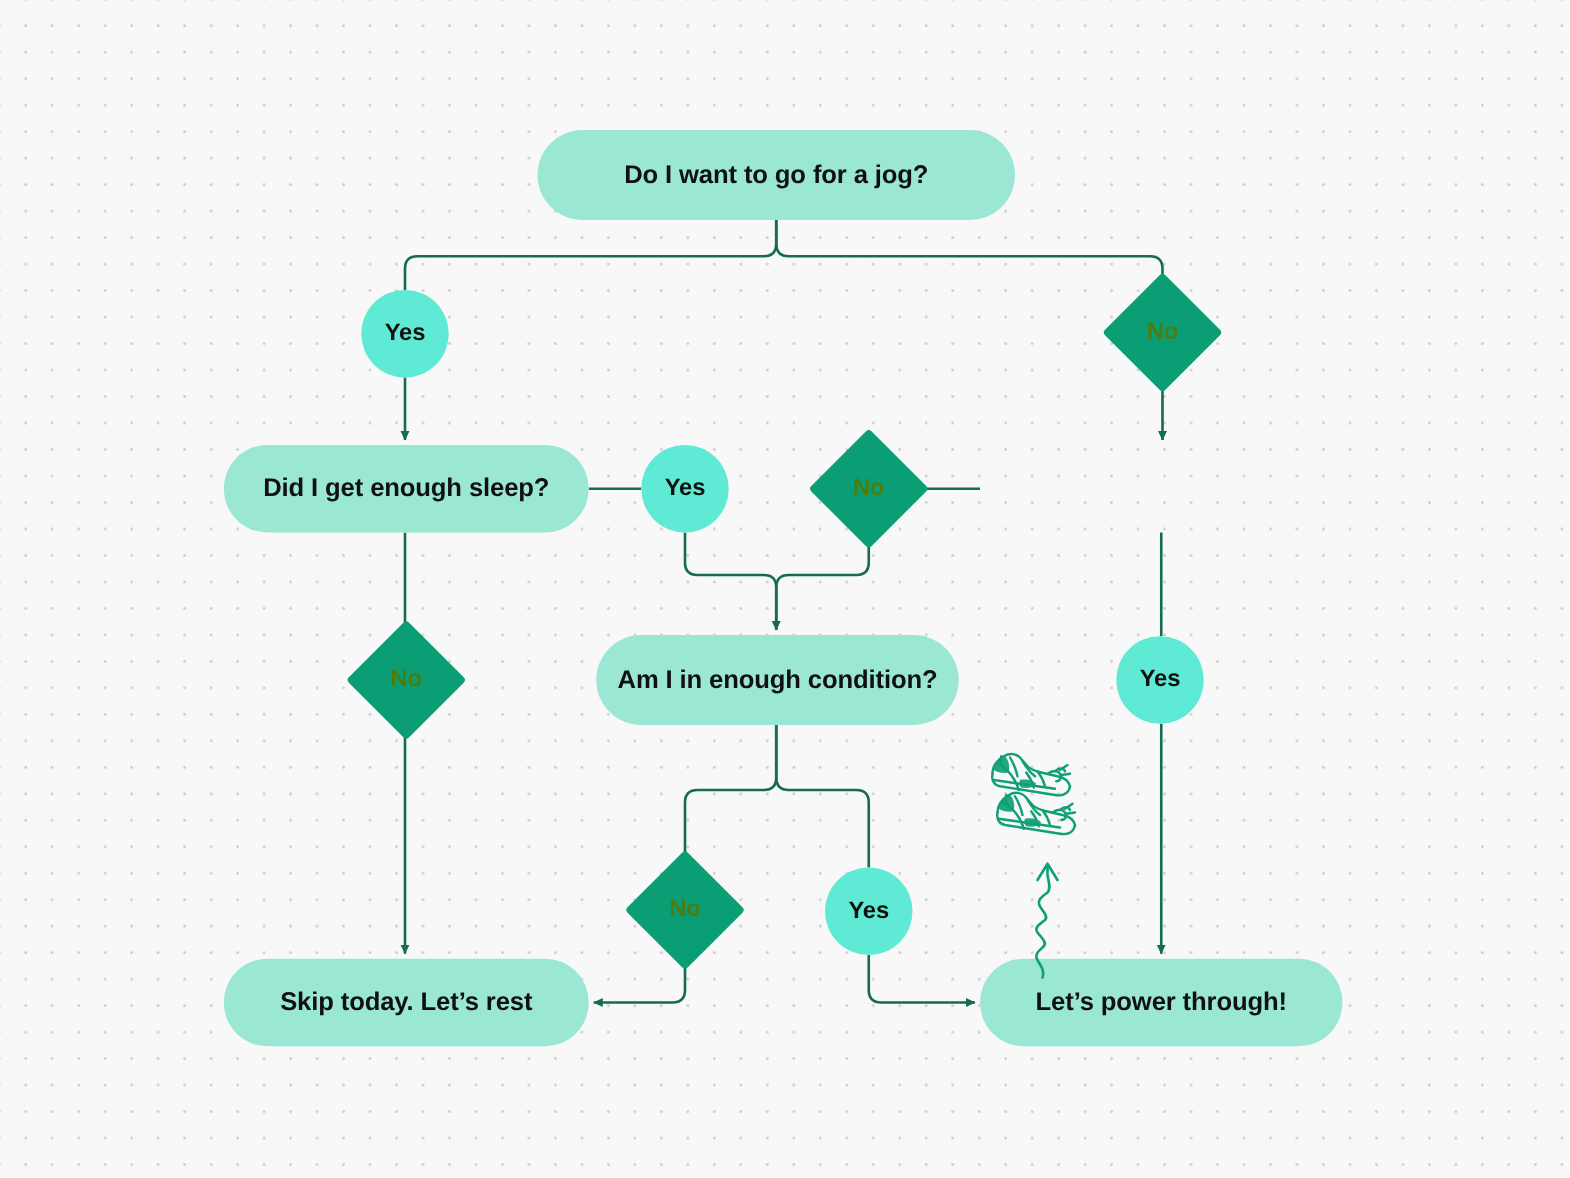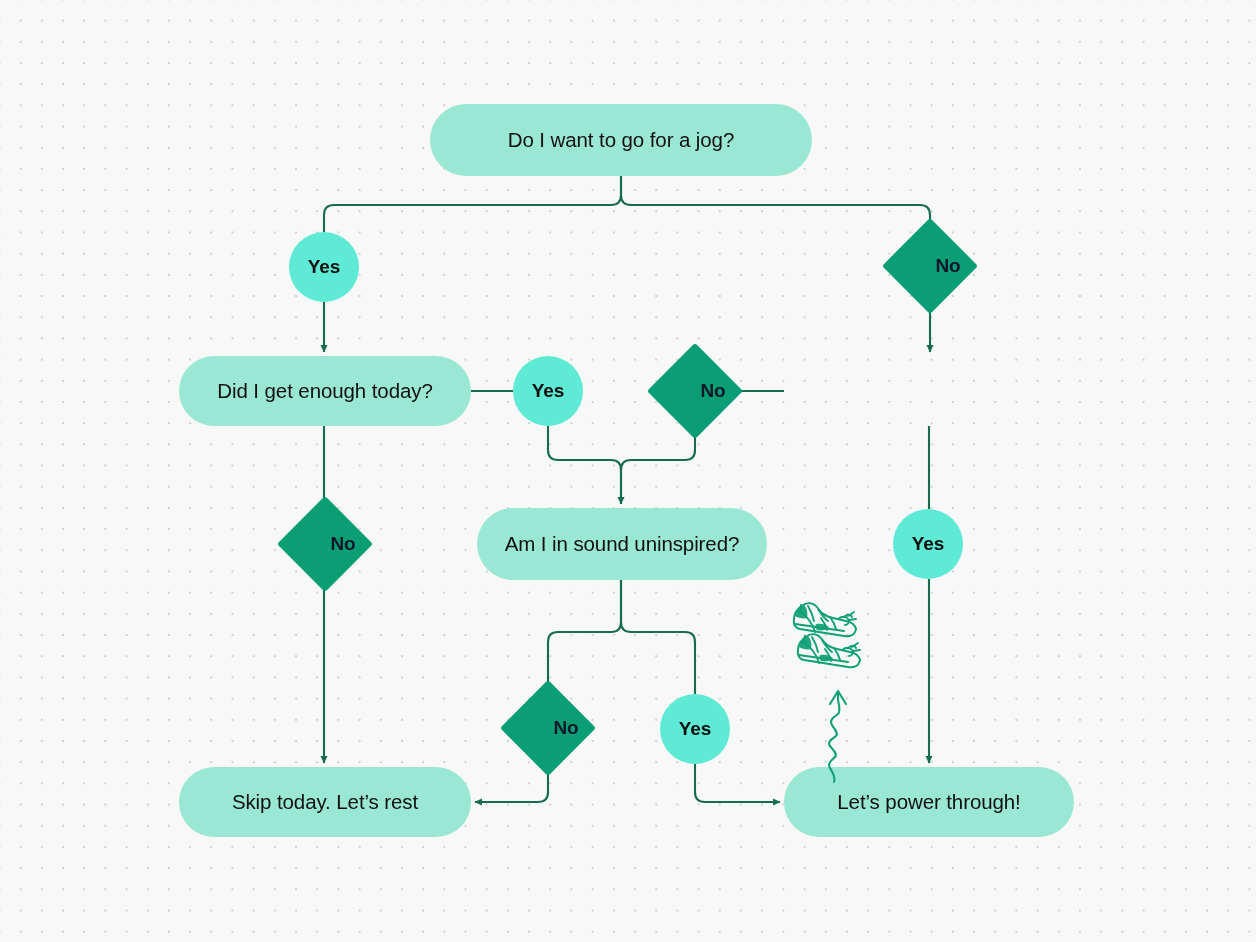--- a/index.html
+++ b/index.html
@@ -48,21 +48,21 @@
     justify-content: center;
     text-align: center;
   }
   .pill {
     background-color: #9AE7D3;
     border-radius: 999px;
     color: #101010;
     font-size: 20.5px;
     letter-spacing: -0.1px;
     line-height: 1.2;
-    font-weight: 400;
+    font-weight: 700;
   }
   .circle {
     background-color: #5eead4;
     border-radius: 50%;
     color: #101010;
     font-size: 19px;
     font-weight: 700;
     letter-spacing: -0.1px;
   }
   .diamond-wrap {
@@ -73,28 +73,28 @@
     left: 0;
     top: 0;
     width: 100%;
     height: 100%;
     background-color: #0B9E74;
     transform: rotate(45deg);
     border-radius: 3px;
   }
   .diamond-label {
     position: absolute;
-    left: 18px;
+    left: 0;
     top: 0;
     width: 100%;
     height: 100%;
     display: flex;
     align-items: center;
     justify-content: center;
-    color: #0f172a;
+    color: #4d7c0f;
     font-size: 19px;
     font-weight: 700;
     letter-spacing: -0.1px;
   }
   .deco {
     position: absolute;
     pointer-events: none;
   }
 </style>
 </head>
@@ -148,40 +148,40 @@
   <div class="node circle" style="left:289px; top:232px; width:70px; height:70px;">
     <span>Yes</span>
   </div>
 
   <div class="diamond-wrap" style="left:896px; top:232px; width:68px; height:68px;">
     <div class="diamond-shape"></div>
     <div class="diamond-label">No</div>
   </div>
 
   <div class="node pill" style="left:179px; top:356px; width:292px; height:70px;">
-    <span>Did I get enough today?</span>
+    <span>Did I get enough sleep?</span>
   </div>
 
   <div class="node circle" style="left:513px; top:356px; width:70px; height:70px;">
     <span>Yes</span>
   </div>
 
   <div class="diamond-wrap" style="left:661px; top:357px; width:68px; height:68px;">
     <div class="diamond-shape"></div>
     <div class="diamond-label">No</div>
   </div>
 
 
   <div class="diamond-wrap" style="left:291px; top:510px; width:68px; height:68px;">
     <div class="diamond-shape"></div>
     <div class="diamond-label">No</div>
   </div>
 
   <div class="node pill" style="left:477px; top:508px; width:290px; height:72px;">
-    <span>Am I in sound uninspired?</span>
+    <span>Am I in enough condition?</span>
   </div>
 
   <div class="node circle" style="left:893px; top:509px; width:70px; height:70px;">
     <span>Yes</span>
   </div>
 
   <div class="diamond-wrap" style="left:514px; top:694px; width:68px; height:68px;">
     <div class="diamond-shape"></div>
     <div class="diamond-label">No</div>
   </div>

